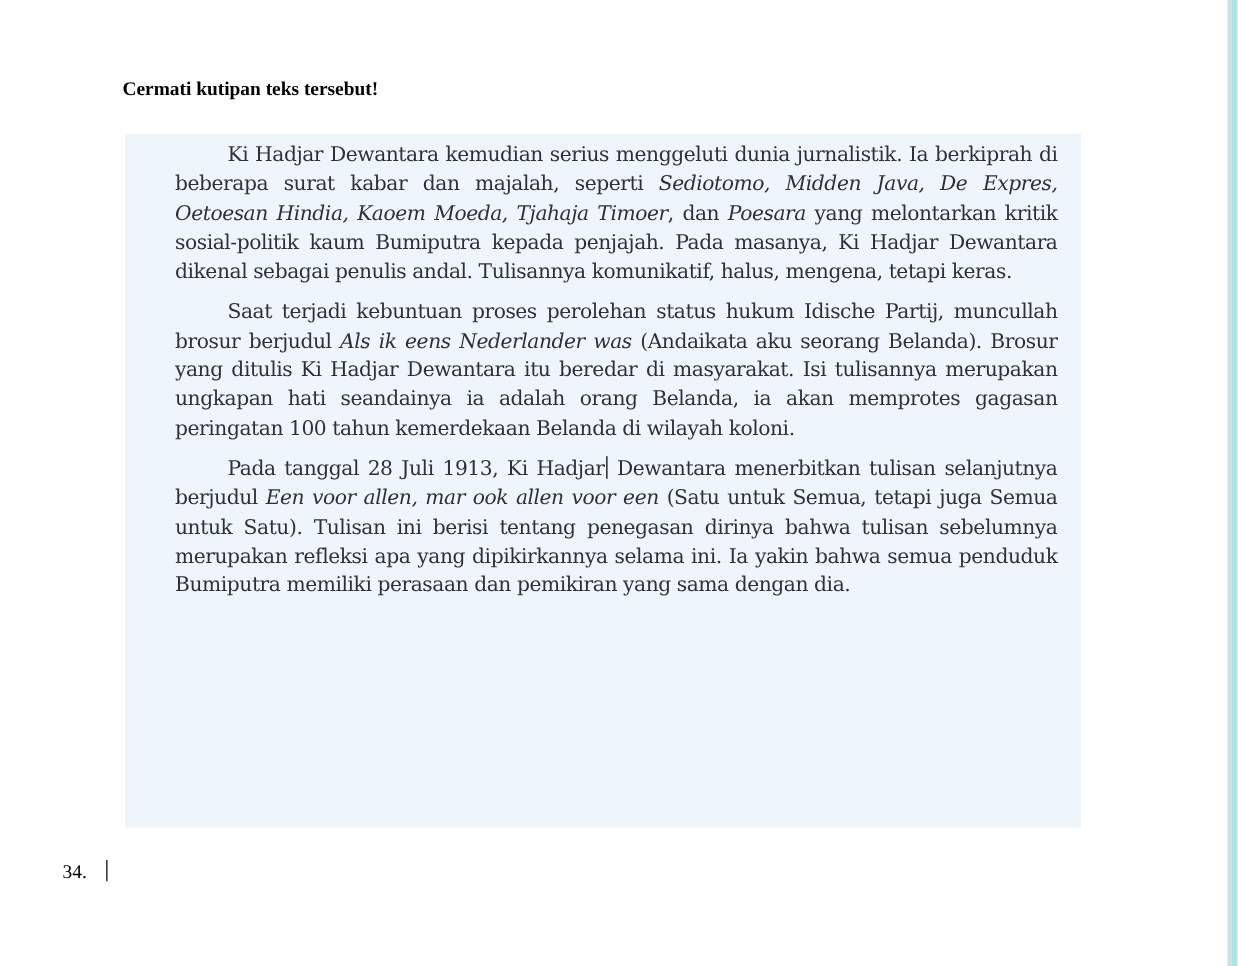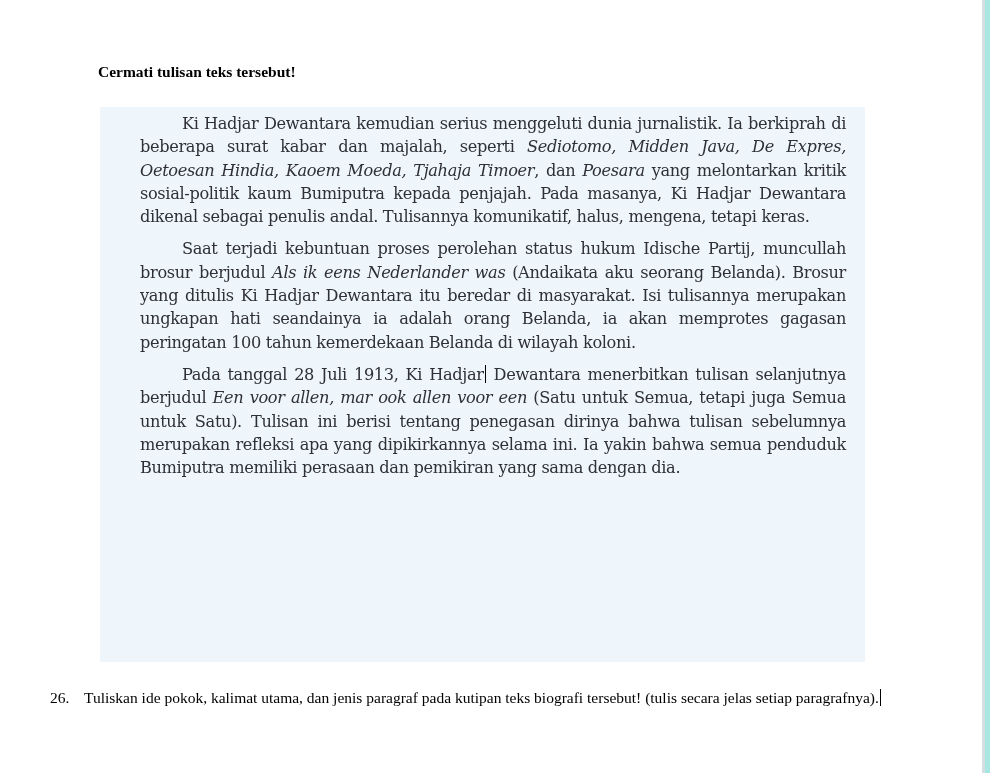--- a/index.html
+++ b/index.html
@@ -40,32 +40,32 @@
   .q-text { flex: 1; }
   .q-caret { display: inline-block; width: 1px; height: 17px; background: #000; vertical-align: -3px; margin-left: 1px; }
 </style>
 </head>
 <body>
 
 <div class="page"></div>
 <div class="edge-gray"></div>
 <div class="edge-teal"></div>
 
-<p class="instruction">Cermati tulisan teks tersebut!</p>
+<p class="instruction">Cermati kutipan teks tersebut!</p>
 
 <div class="quote-box"></div>
 
 <div class="quote-text">
   <p>
     <span>Ki Hadjar Dewantara kemudian serius menggeluti dunia jurnalistik. Ia berkiprah di beberapa surat kabar dan majalah, seperti </span><i>Sediotomo, Midden Java, De Expres, Oetoesan Hindia, Kaoem Moeda, Tjahaja Timoer</i><span>, dan </span><i>Poesara</i><span> yang melontarkan kritik sosial-politik kaum Bumiputra kepada penjajah. Pada masanya, Ki Hadjar Dewantara dikenal sebagai penulis andal. Tulisannya komunikatif, halus, mengena, tetapi keras.</span>
   </p>
   <p>
     <span>Saat terjadi kebuntuan proses perolehan status hukum Idische Partij, muncullah brosur berjudul </span><i>Als ik eens Nederlander was</i><span> (Andaikata aku seorang Belanda). Brosur yang ditulis Ki Hadjar Dewantara itu beredar di masyarakat. Isi tulisannya merupakan ungkapan hati seandainya ia adalah orang Belanda, ia akan memprotes gagasan peringatan 100 tahun kemerdekaan Belanda di wilayah koloni.</span>
   </p>
   <p class="p3">
     <span>Pada tanggal 28 Juli 1913, Ki Hadjar</span><span class="caret"></span><span> Dewantara menerbitkan tulisan selanjutnya berjudul </span><i>Een voor allen, mar ook allen voor een</i><span> (Satu untuk Semua, tetapi juga Semua untuk Satu). Tulisan ini berisi tentang penegasan dirinya bahwa tulisan sebelumnya merupakan refleksi apa yang dipikirkannya selama ini. Ia yakin bahwa semua penduduk Bumiputra memiliki perasaan dan pemikiran yang sama dengan dia.</span>
   </p>
 </div>
 
 <div class="question">
-  <span class="q-num">26.</span>
-  <span class="q-text"><span>Tuliskan ide pokok, kalimat utama, dan jenis paragraf pada kutipan teks biografi tersebut! (tulis secara jelas setiap paragrafnya).</span><span class="q-caret"></span></span>
+  <span class="q-num">34.</span>
+  <span class="q-text"><span class="q-caret"></span></span>
 </div>
 
 </body></html>

